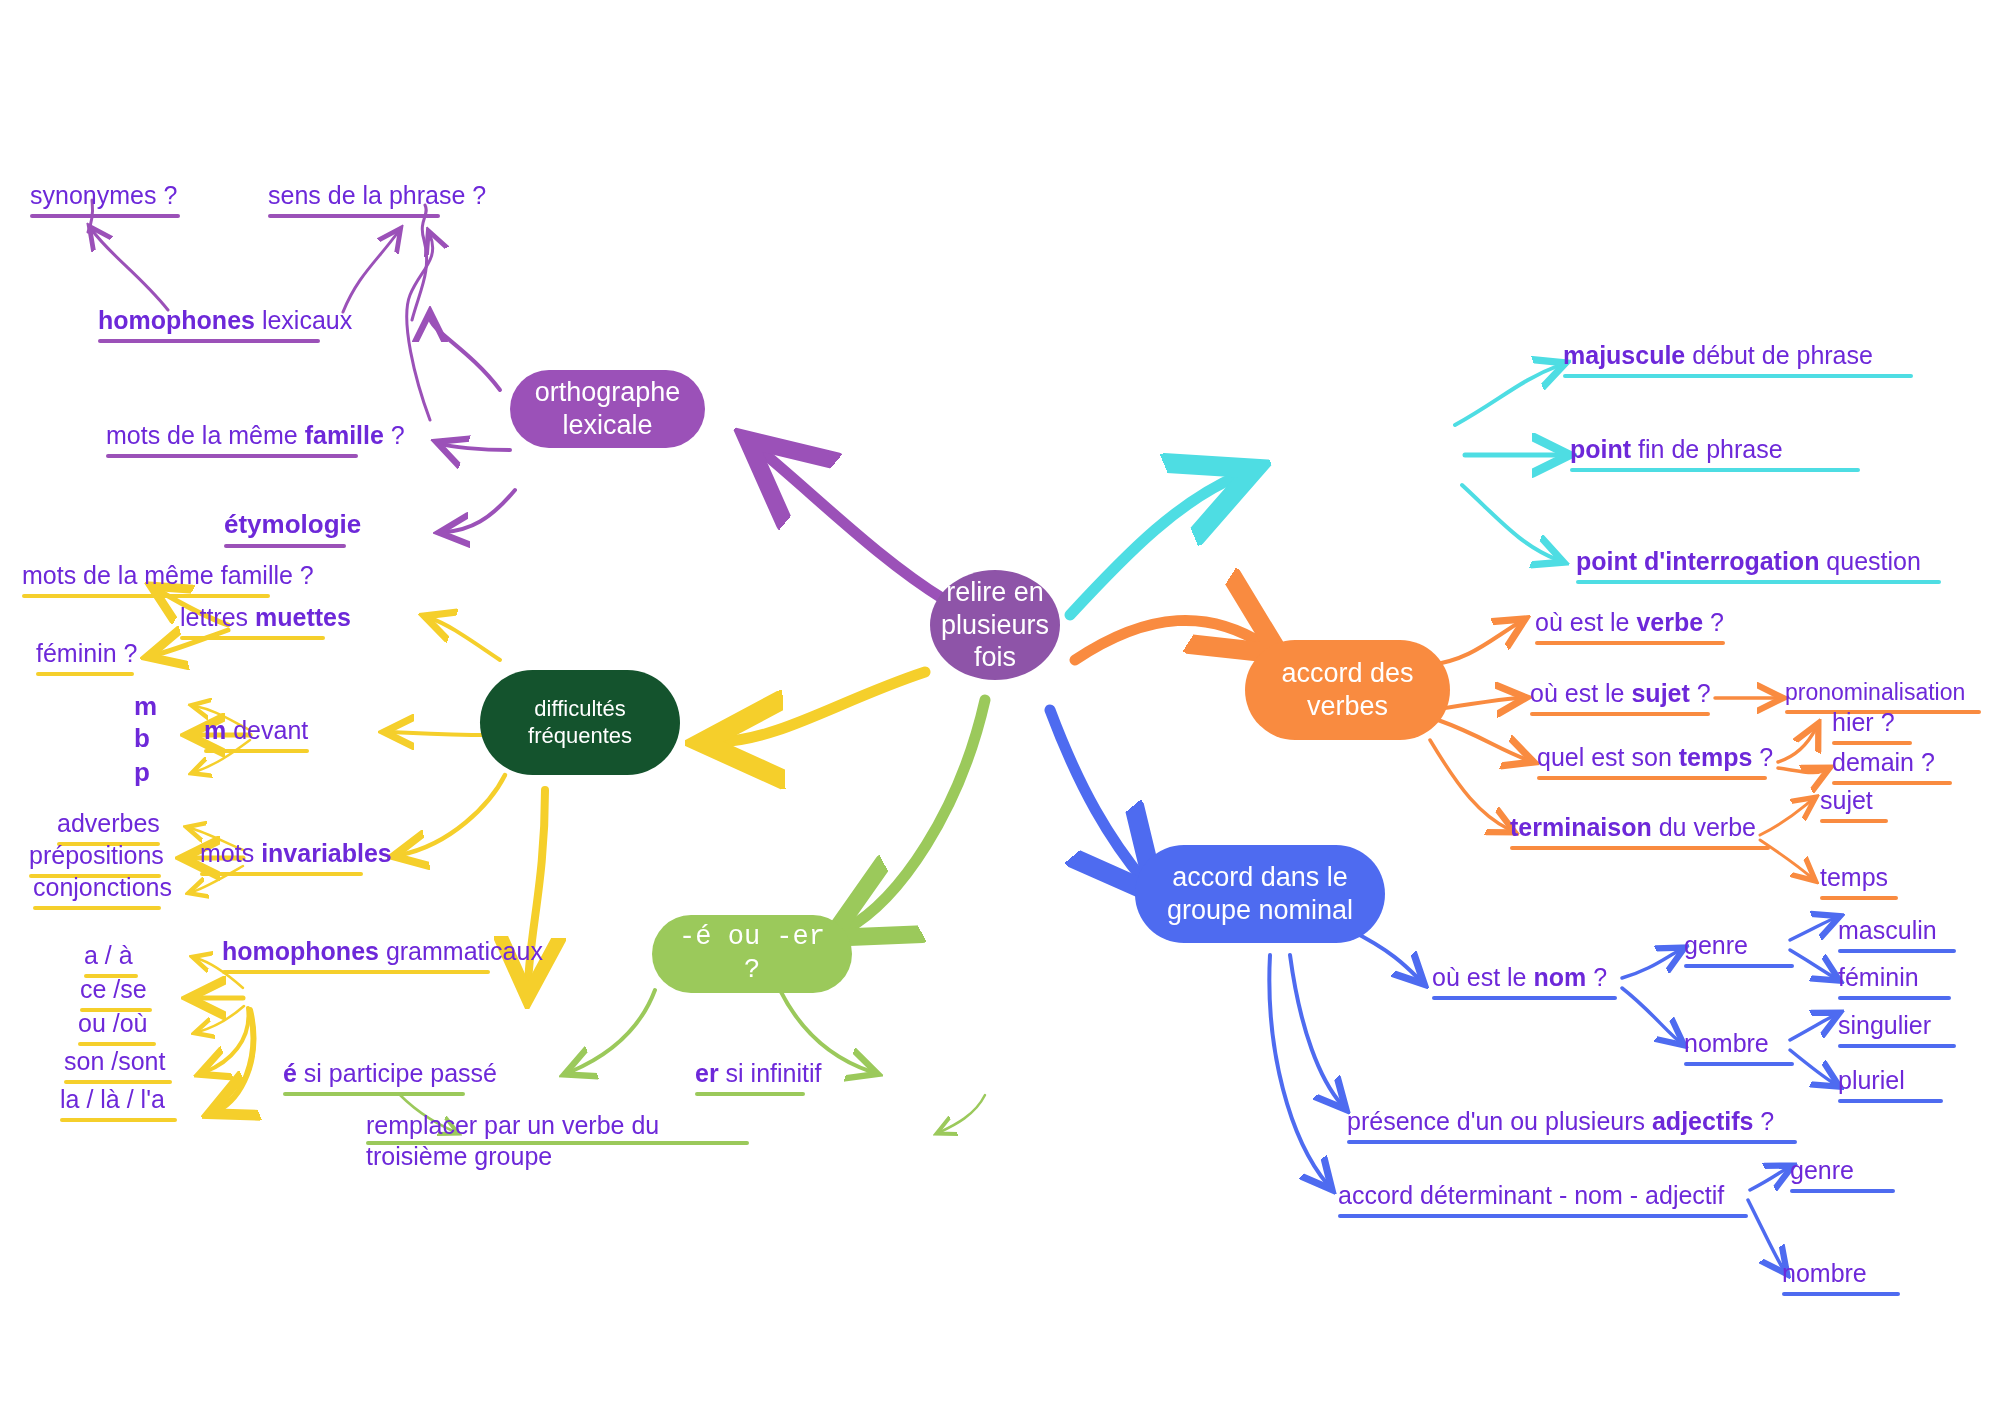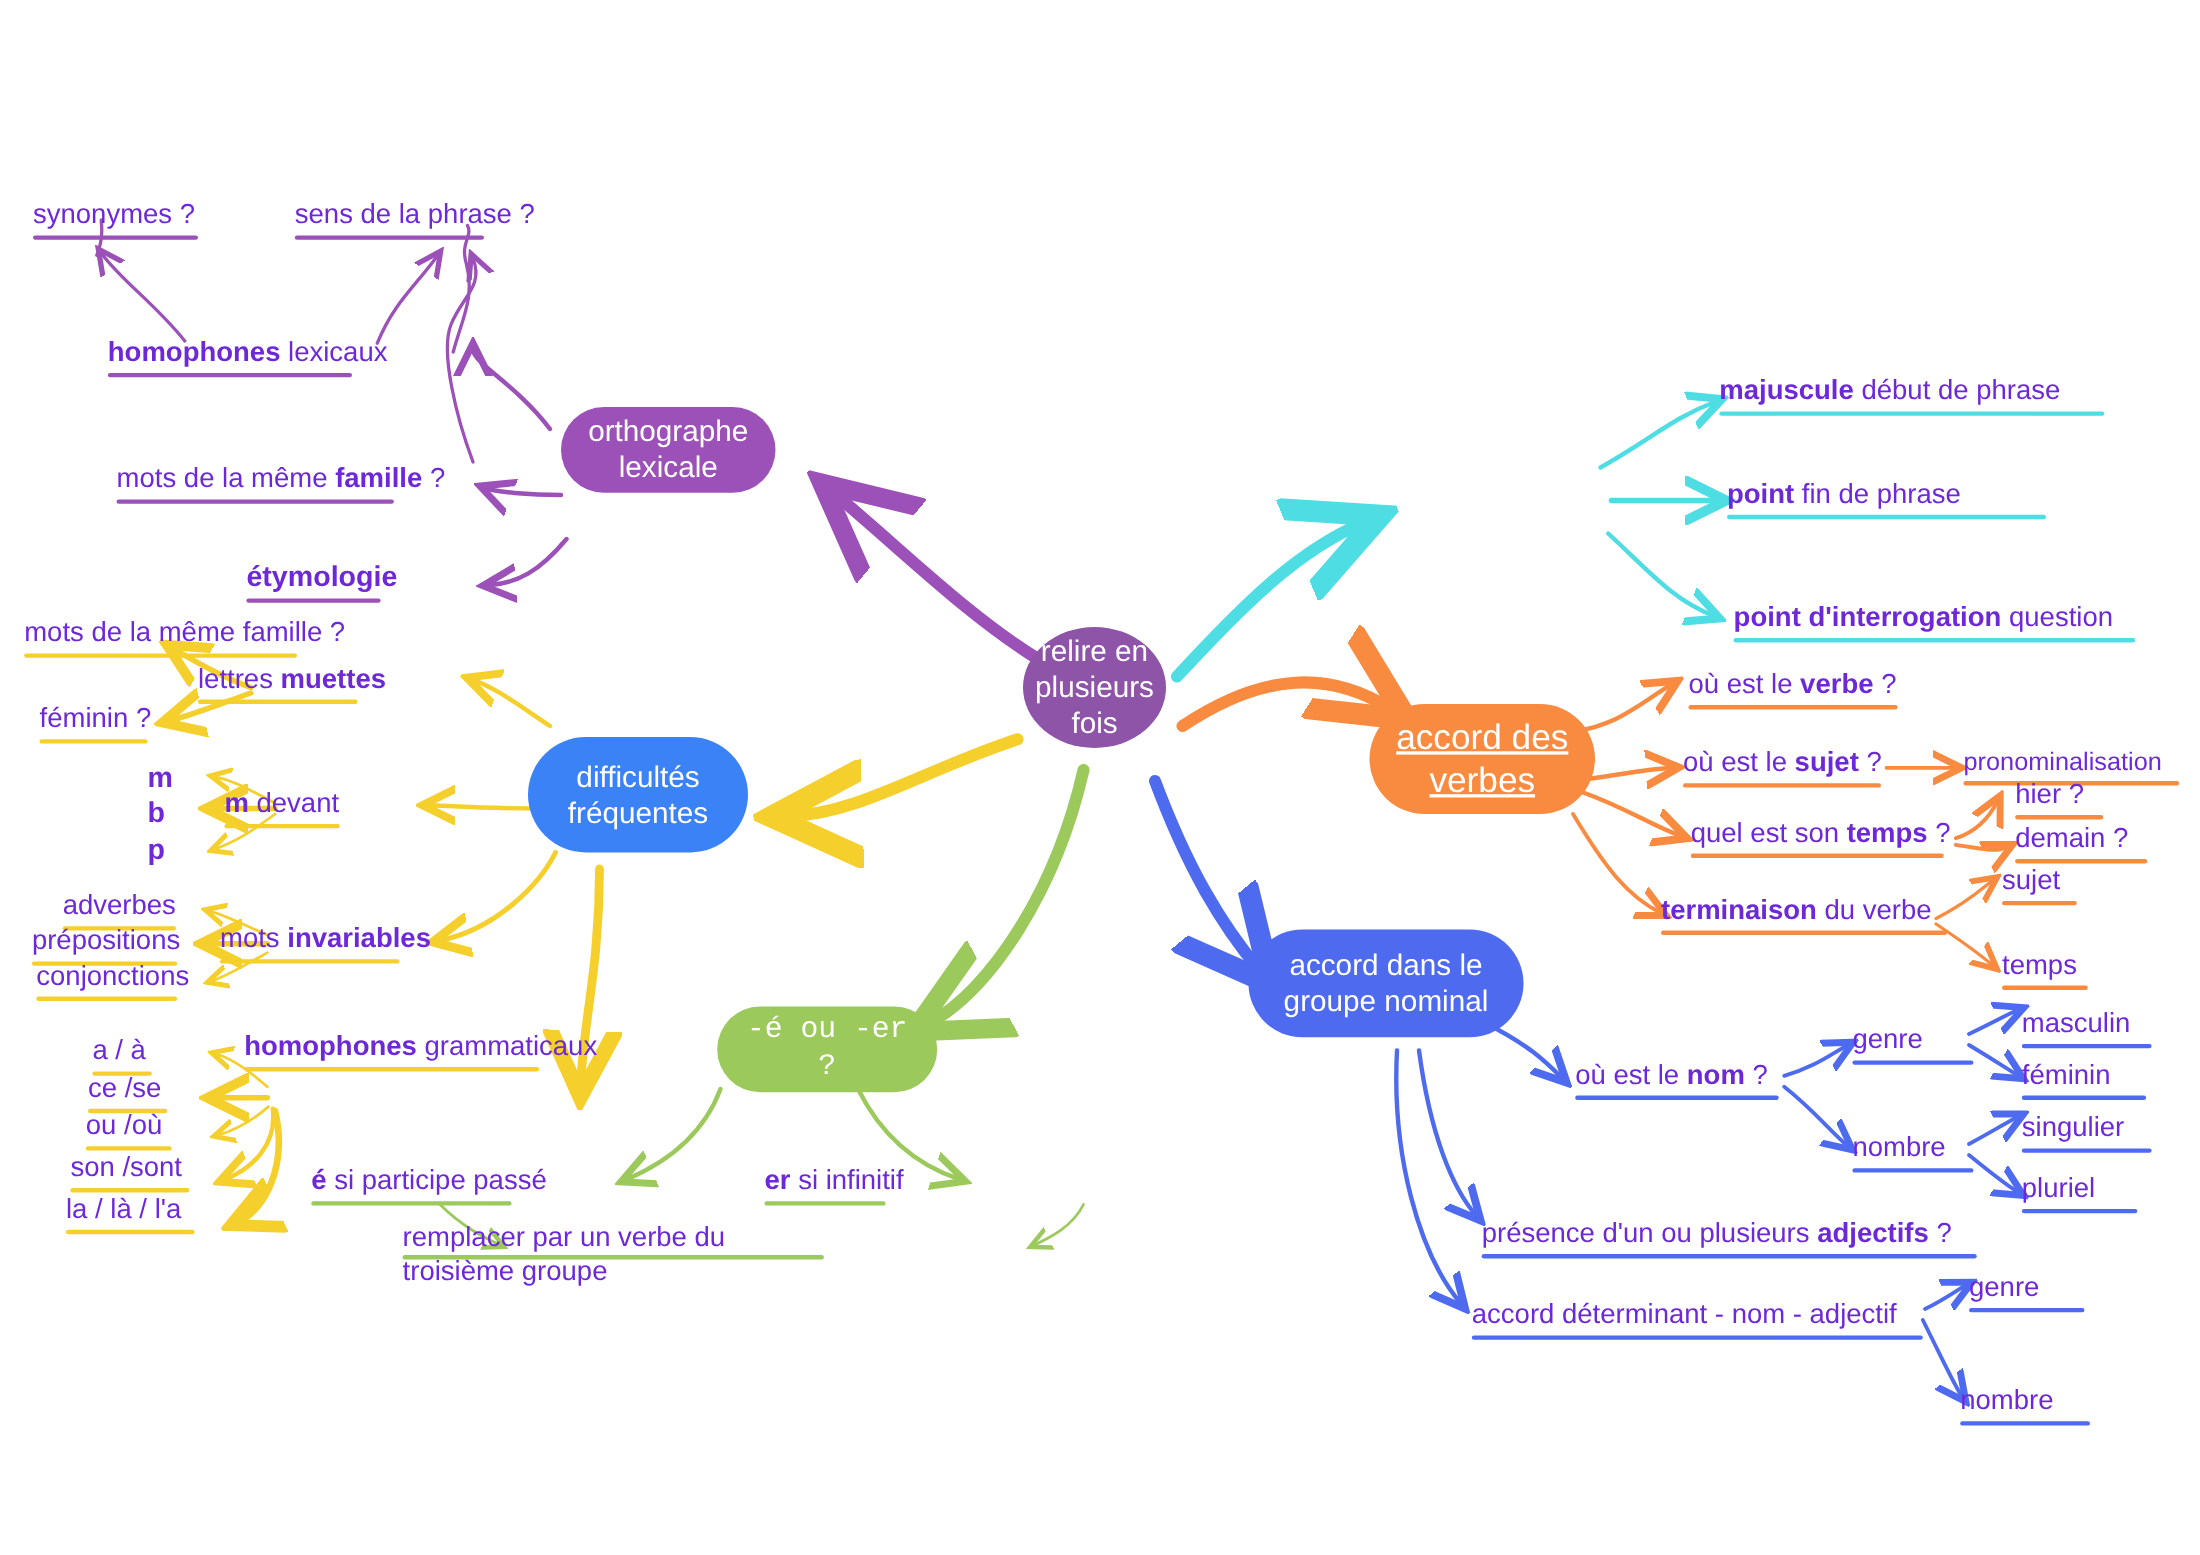--- a/index.html
+++ b/index.html
@@ -26,24 +26,24 @@
     color: #ffffff;
     line-height: 1.22;
     padding: 6px 14px;
   }
   .bubble.root {
     background: #8E54A8;
     border-radius: 50% / 50%;
     font-size: 27px;
   }
   .bubble.b-purple { background: #9B51B8; border-radius: 58px; font-size: 27px; }
-  .bubble.b-yellow { background: #3b82f6; border-radius: 58px; font-size: 27px; }
+  .bubble.b-yellow { background: #14532d; border-radius: 58px; font-size: 22px; }
   .bubble.b-green  { background: #9BC95B; border-radius: 46px; font-size: 27px; }
   .bubble.b-cyan   { background: #4EDDE3; border-radius: 46px; font-size: 27px; }
-  .bubble.b-orange { background: #F98B40; border-radius: 52px; font-size: 32px; text-decoration: underline; }
+  .bubble.b-orange { background: #F98B40; border-radius: 52px; font-size: 27px; }
   .bubble.b-blue   { background: #4E6BF0; border-radius: 62px; font-size: 27px; }
 
   
   .leaf {
     position: absolute;
     color: #6d28d9;
     font-size: 25px;
     white-space: nowrap;
     line-height: 1.25;
     padding-bottom: 4px;

